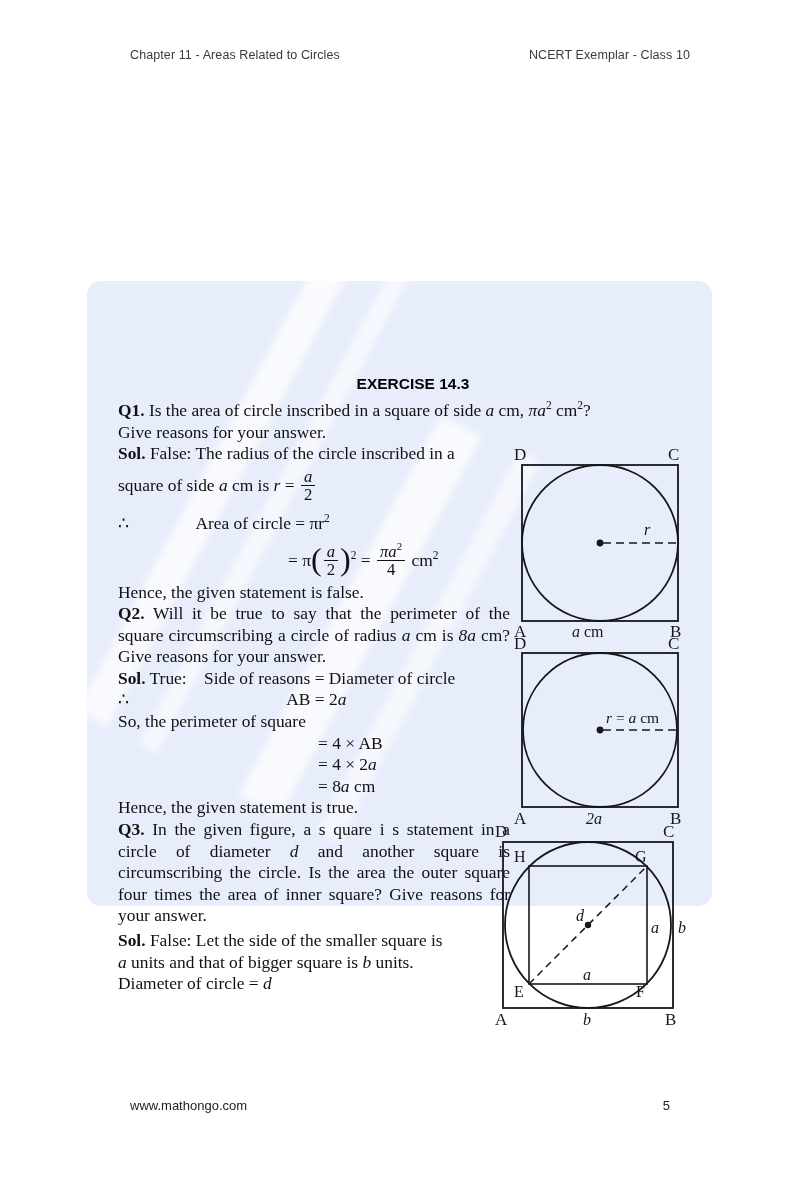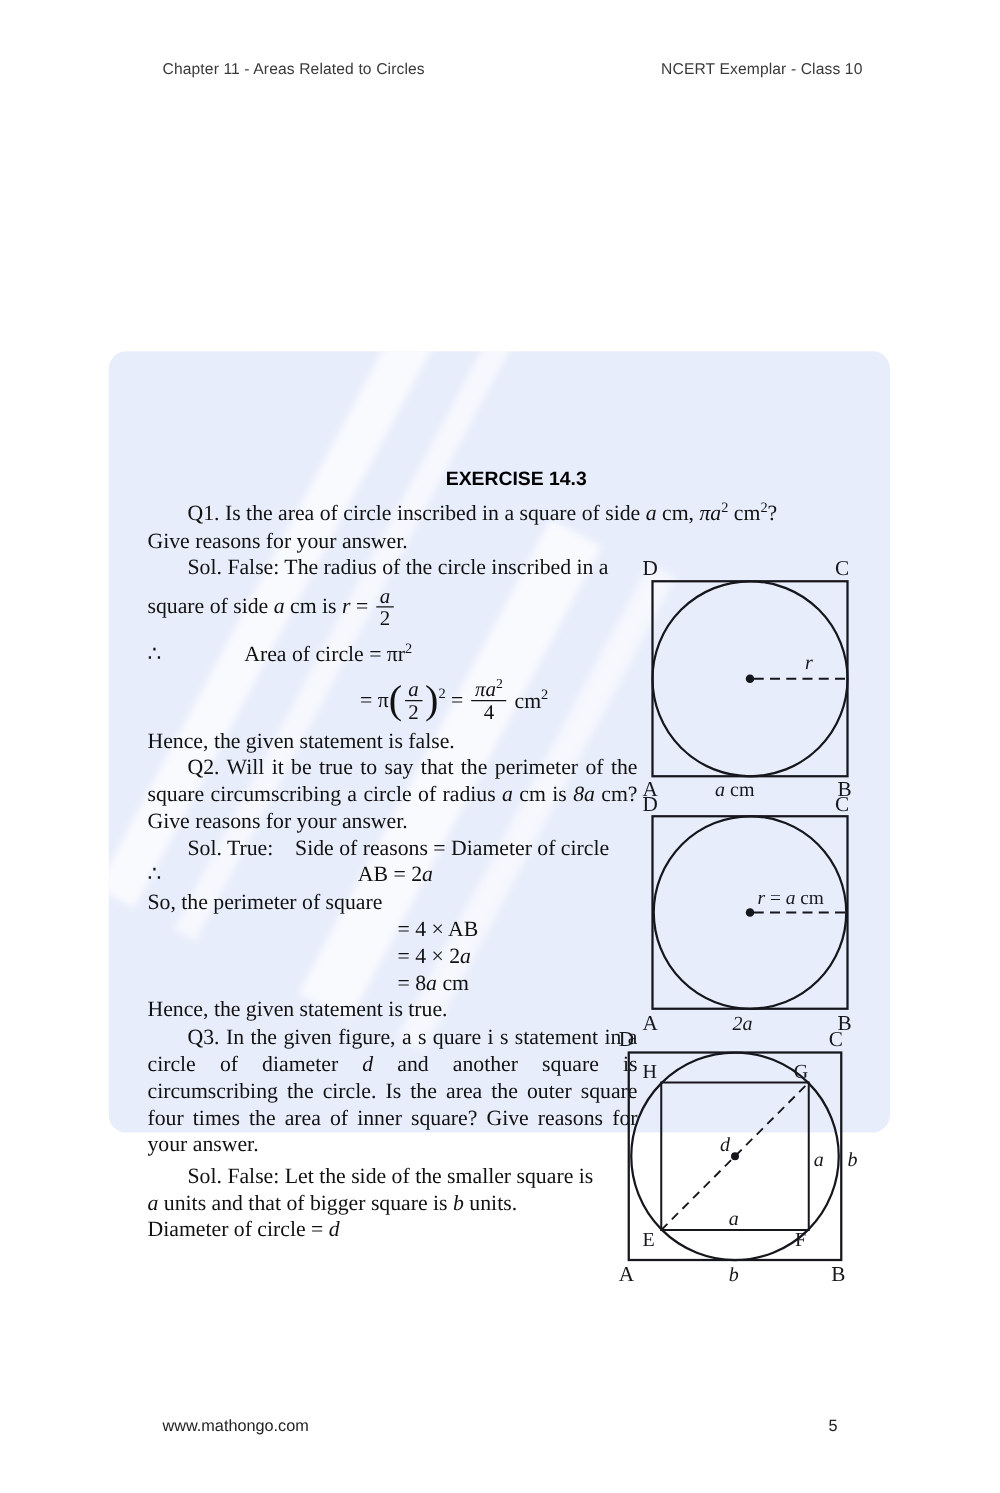--- a/index.html
+++ b/index.html
@@ -43,21 +43,21 @@
   .wm i.s4 { left: 330px;  top: 150px; width: 24px; height: 430px; opacity:.8;}
 
   
   .body { position: absolute; left: 118px; top: 375px; width: 565px; }
   .exercise-title {
     font-family: "Liberation Sans", sans-serif;
     font-weight: bold; font-size: 15.5px; text-align: center;
     width: 400px; margin-left: 95px; margin-bottom: 7px; color:#000;
   }
   .txt { font-size: 17.4px; line-height: 21.6px; color: #111; }
-  .txt b, .lbl { font-weight: normal; margin-left: 32px; }
+  .txt b, .lbl { font-weight: bold; }
   .it { font-style: italic; }
   .w395 { width: 392px; }
   .w565 { width: 565px; }
   .just { text-align: justify; text-align-last: left; }
   sup { font-size: .66em; vertical-align: super; line-height: 0; }
 
   
   .frac { display: inline-block; vertical-align: middle; text-align: center;
           font-size: .96em; line-height: 1.02; margin: 0 2px; position: relative; top: -1px;}
   .frac .n { display: block; padding: 0 3px; }
@@ -66,21 +66,21 @@
   .paren { display:inline-block; font-size: 1.85em; vertical-align: middle;
            font-weight: 300; line-height: .62; position: relative; top: -2px;}
   .indent-therefore { display: inline-block; width: 74px; }
 
   
   .fig { position: absolute; }
   .fig svg { display: block; }
 
   
   .ftr {
-    position: absolute; top: 1133px; left: 130px; width: 540px;
+    position: absolute; top: 1098px; left: 130px; width: 540px;
     display: flex; justify-content: space-between;
     font-family: "Liberation Sans", sans-serif;
     font-size: 13px; color: #222;
   }
 </style>
 </head>
 <body>
 
 <div class="page">
 

